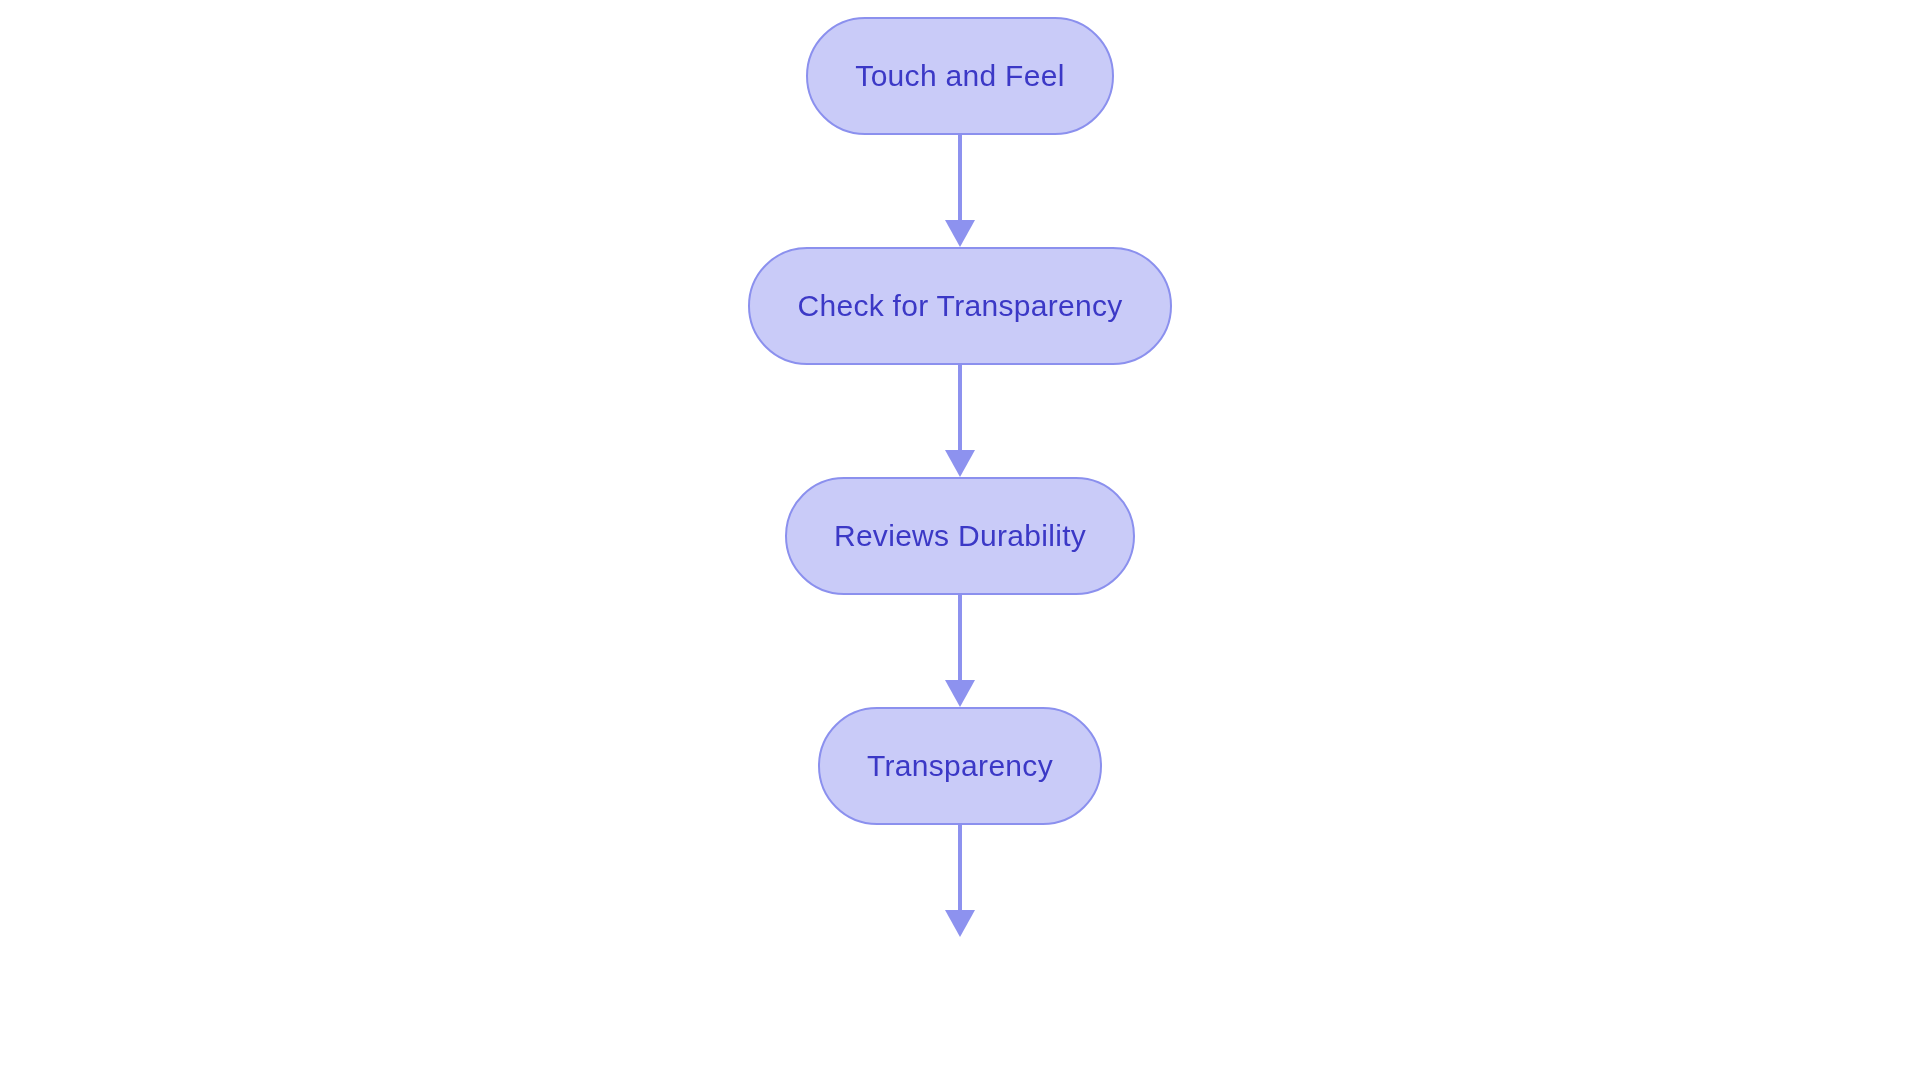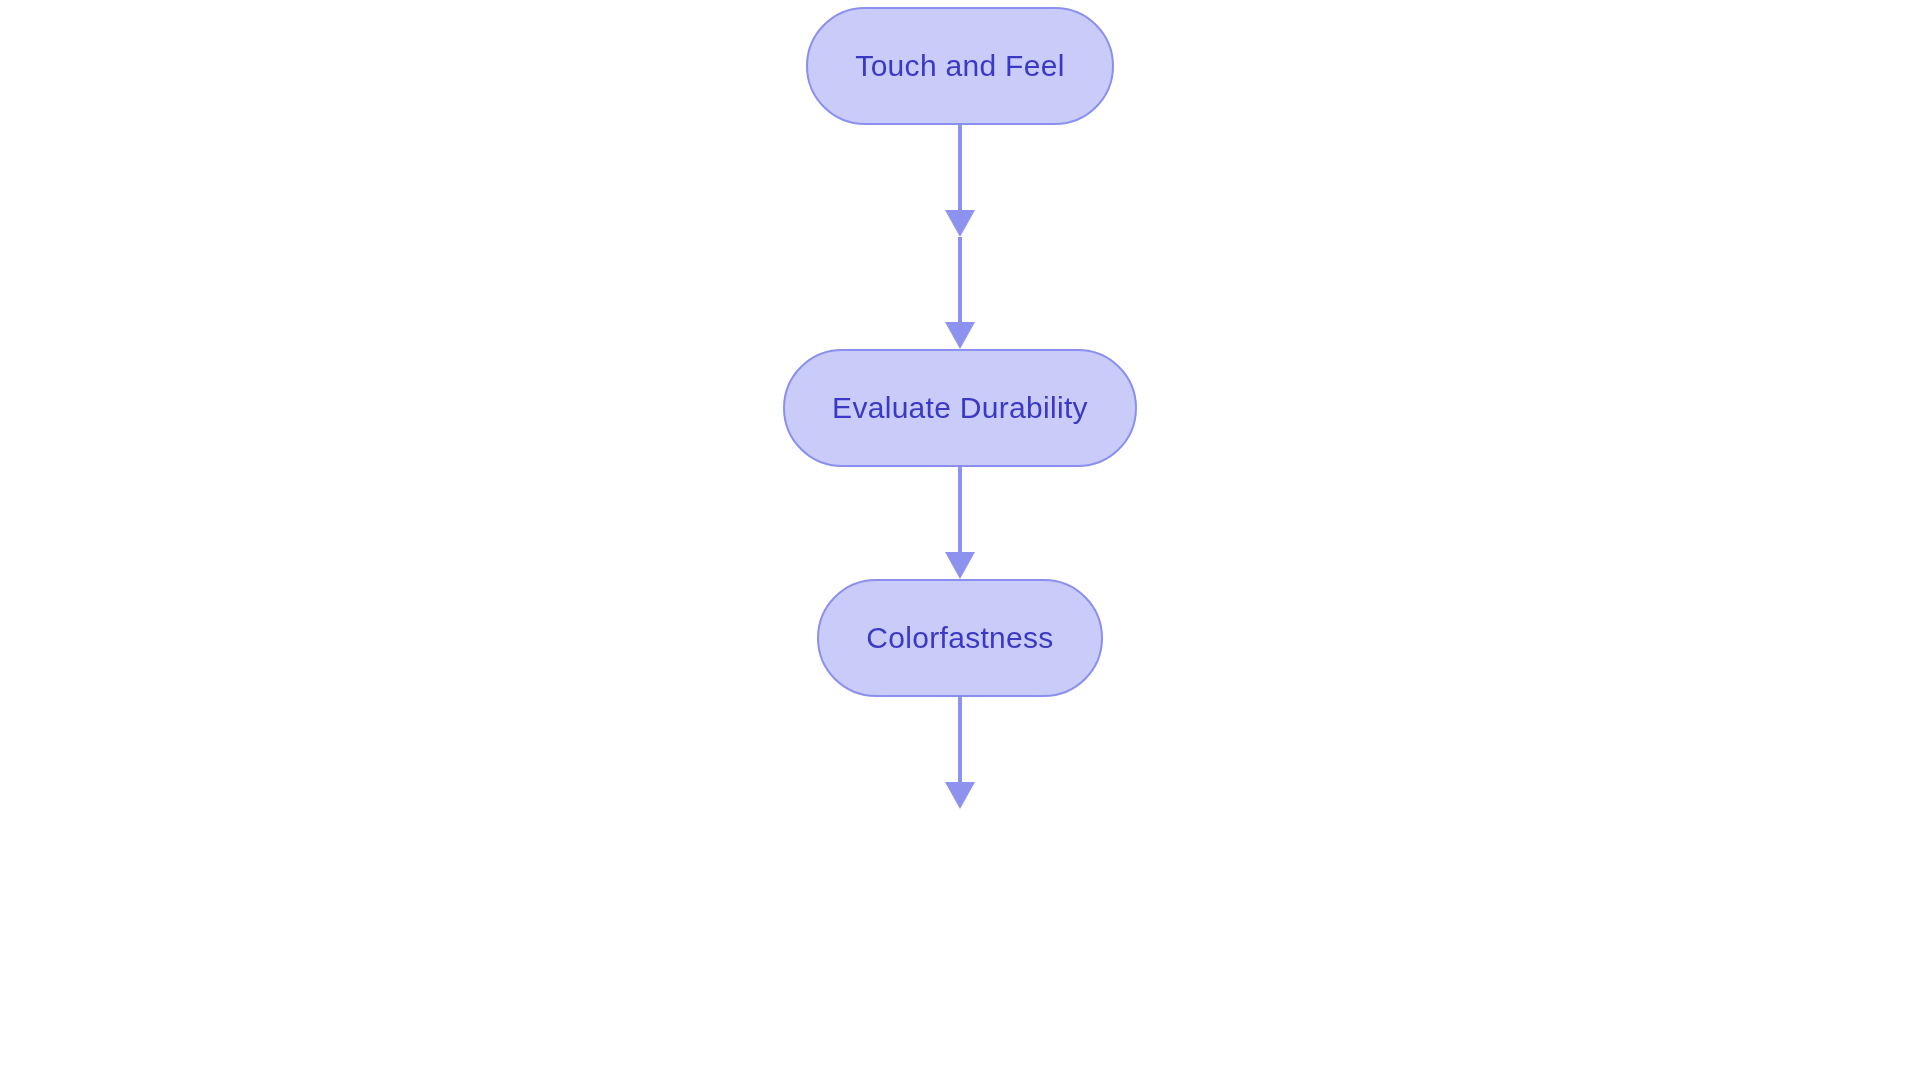--- a/index.html
+++ b/index.html
@@ -16,21 +16,21 @@
     background: var(--bg);
     overflow: hidden;
     font-family: "Liberation Sans", sans-serif;
   }
   .canvas {
     width: 1920px;
     height: 1083px;
     display: flex;
     flex-direction: column;
     align-items: center;
-    padding-top: 7px;
+    padding-top: 17px;
   }
   .node {
     height: 118px;
     min-height: 118px;
     border-radius: 60px;
     background: var(--node-fill);
     border: 2px solid var(--node-border);
     display: flex;
     align-items: center;
     justify-content: center;
@@ -70,37 +70,40 @@
 
   <div class="node">
     <span class="node-label">Touch and Feel</span>
   </div>
 
   <div class="connector">
     <div class="line"></div>
     <div class="arrowhead"></div>
   </div>
 
-
-  <div class="connector">
-    <div class="line"></div>
-    <div class="arrowhead"></div>
-  </div>
-
   <div class="node">
-    <span class="node-label">Evaluate Durability</span>
+    <span class="node-label">Check for Transparency</span>
   </div>
 
   <div class="connector">
     <div class="line"></div>
     <div class="arrowhead"></div>
   </div>
 
   <div class="node">
-    <span class="node-label">Colorfastness</span>
+    <span class="node-label">Reviews Durability</span>
+  </div>
+
+  <div class="connector">
+    <div class="line"></div>
+    <div class="arrowhead"></div>
+  </div>
+
+  <div class="node">
+    <span class="node-label">Transparency</span>
   </div>
 
   <div class="connector">
     <div class="line"></div>
     <div class="arrowhead"></div>
   </div>
 
 
 </div>
 

